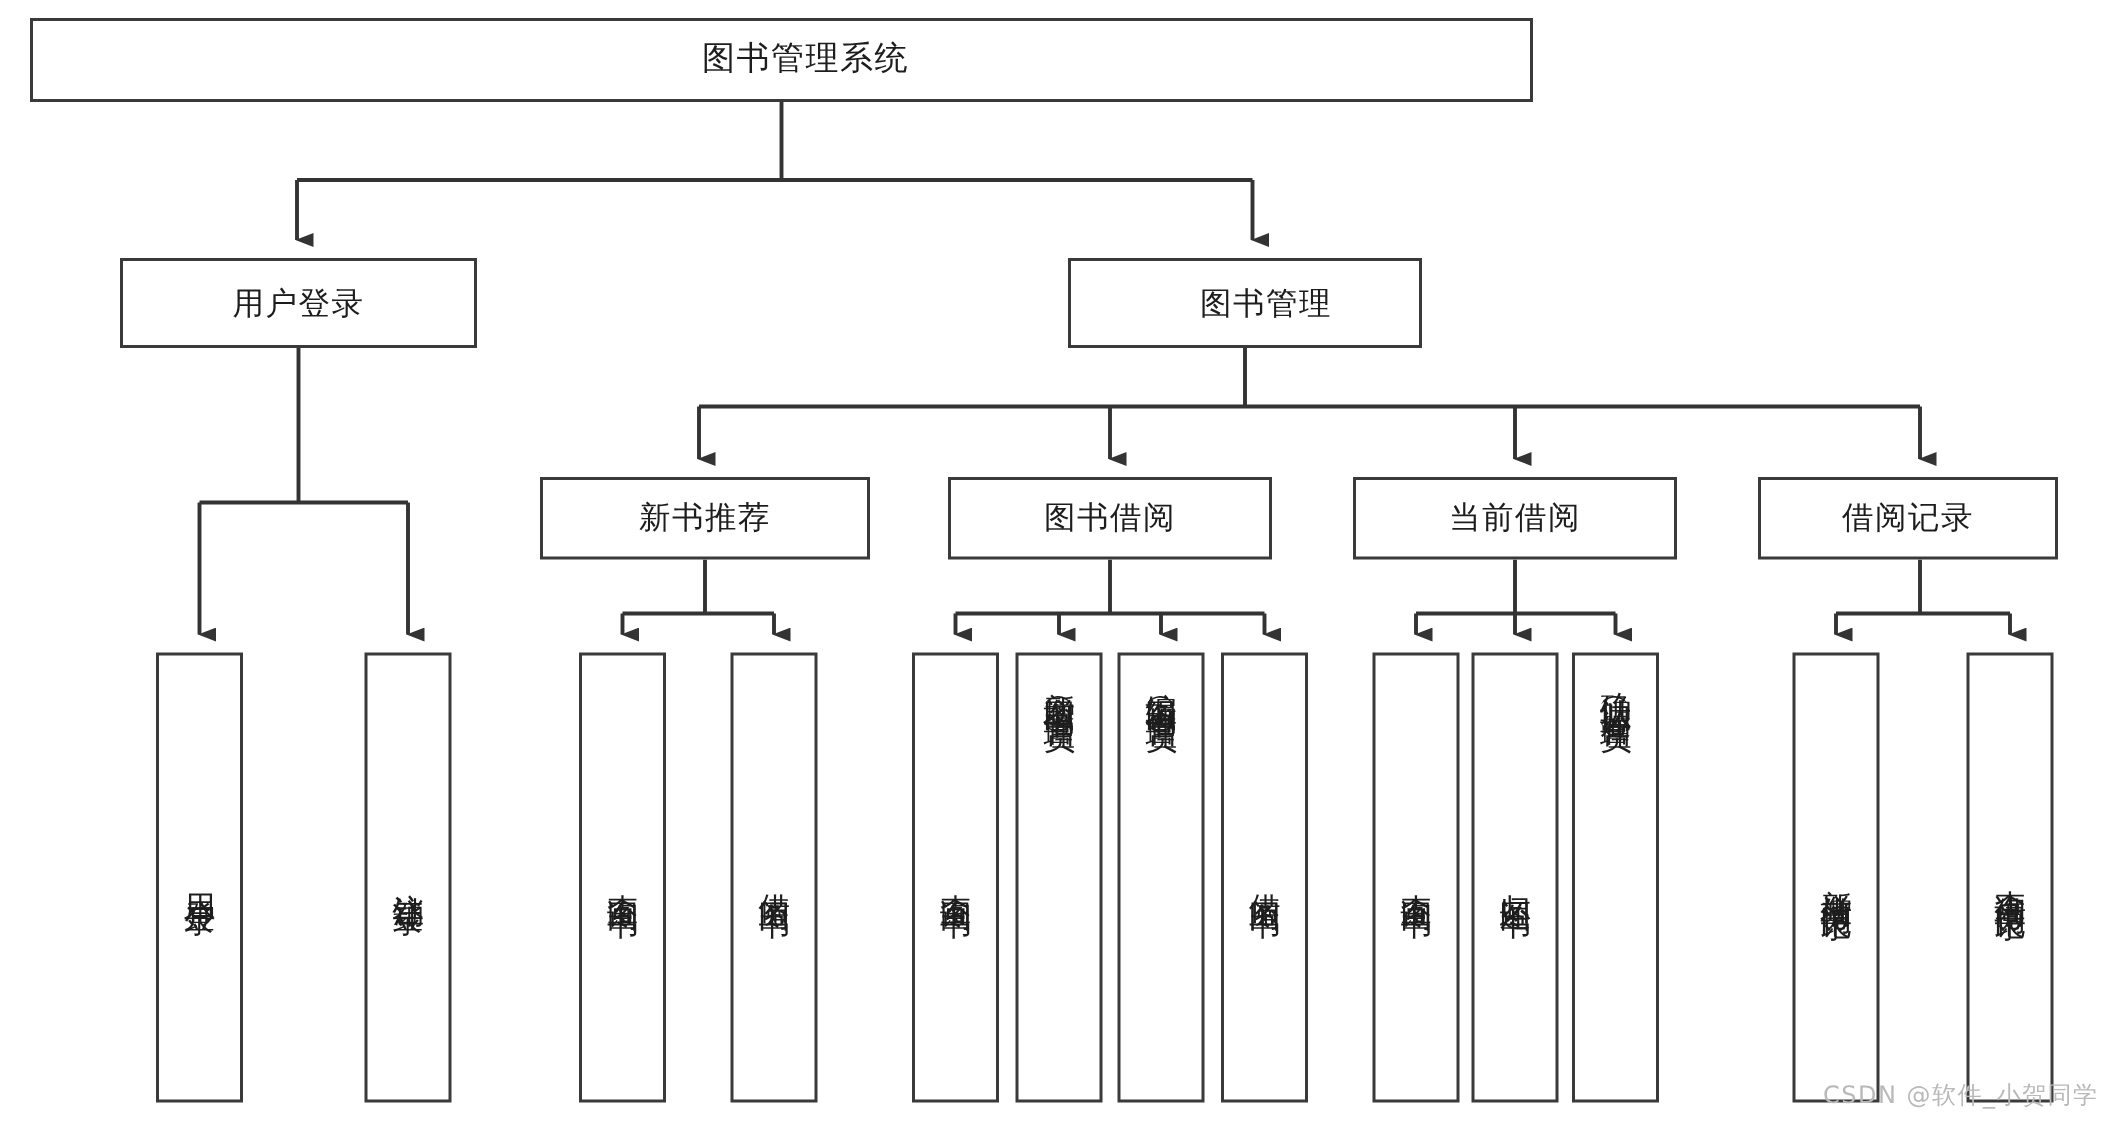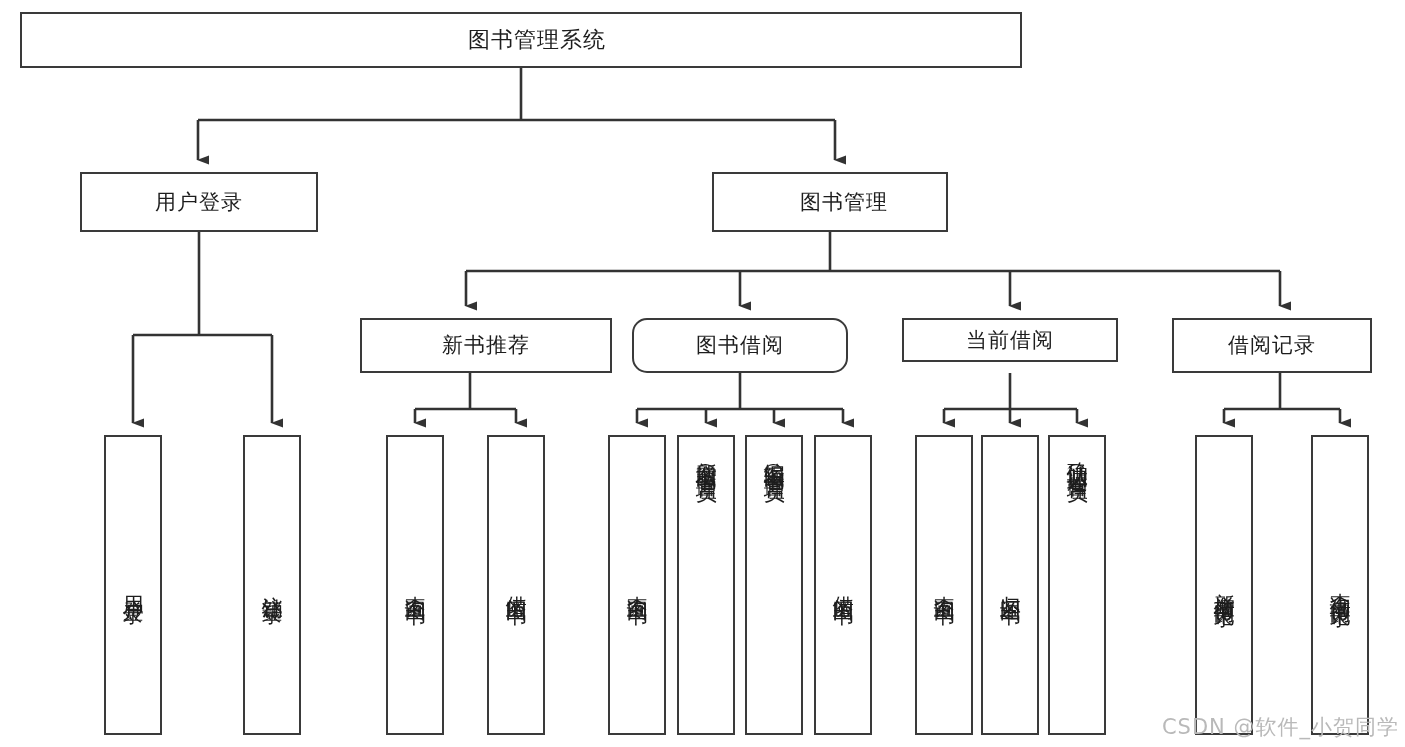--- a/index.html
+++ b/index.html
@@ -10,21 +10,21 @@
   .node{position:absolute;box-sizing:border-box;background:#ffffff;
         border:2.5px solid #3a3a3a;display:flex;align-items:center;justify-content:center;}
   .node .lbl{font-size:21px;line-height:1.15;color:#1d1d1d;white-space:nowrap;letter-spacing:1px;}
   .node.root .lbl{font-size:22px;}
   .leaf{position:absolute;box-sizing:border-box;background:#ffffff;
         border:2.5px solid #3a3a3a;display:flex;align-items:flex-start;justify-content:center;
         padding-top:8px;}
   .leaf .vlbl{writing-mode:vertical-rl;text-orientation:upright;
               font-size:21px;line-height:1.25;letter-spacing:3px;color:#1d1d1d;}
   .leaf.center{align-items:center;padding-top:0;}
-  .watermark{position:absolute;right:6px;bottom:6px;font-size:21px;color:#b9b9b9;
+  .watermark{position:absolute;right:6px;bottom:6px;font-size:16px;color:#b9b9b9;
              letter-spacing:1px;white-space:nowrap;}
 </style>
 </head>
 <body>
 
 <div id="canvas">
 
   <svg class="lines" viewBox="0 0 1405 747" xmlns="http://www.w3.org/2000/svg">
     <defs>
       <marker id="arw" markerWidth="10" markerHeight="12" refX="4.6" refY="11" orient="auto" markerUnits="userSpaceOnUse">
@@ -79,27 +79,27 @@
     <span class="lbl">图书管理系统</span>
   </div>
 
   <div class="node" style="left:80px;top:172px;width:238px;height:60px;">
     <span class="lbl">用户登录</span>
   </div>
   <div class="node" style="left:712px;top:172px;width:236px;height:60px;padding-left:28px;">
     <span class="lbl">图书管理</span>
   </div>
 
-  <div class="node" style="left:360px;top:318px;width:252px;height:55px;">
+  <div class="node" style="left:360px;top:318px;width:220px;height:55px;">
     <span class="lbl">新书推荐</span>
   </div>
-  <div class="node" style="left:632px;top:318px;width:216px;height:55px;border-radius:15px;">
+  <div class="node" style="left:632px;top:318px;width:216px;height:55px;">
     <span class="lbl">图书借阅</span>
   </div>
-  <div class="node" style="left:902px;top:318px;width:216px;height:44px;align-items:center;">
+  <div class="node" style="left:902px;top:318px;width:216px;height:55px;align-items:center;">
     <span class="lbl">当前借阅</span>
   </div>
   <div class="node" style="left:1172px;top:318px;width:200px;height:55px;">
     <span class="lbl">借阅记录</span>
   </div>
 
   <div class="leaf center" style="left:104px;top:435px;width:58px;height:300px;">
     <span class="vlbl">用户登录</span>
   </div>
   <div class="leaf center" style="left:243px;top:435px;width:58px;height:300px;">

